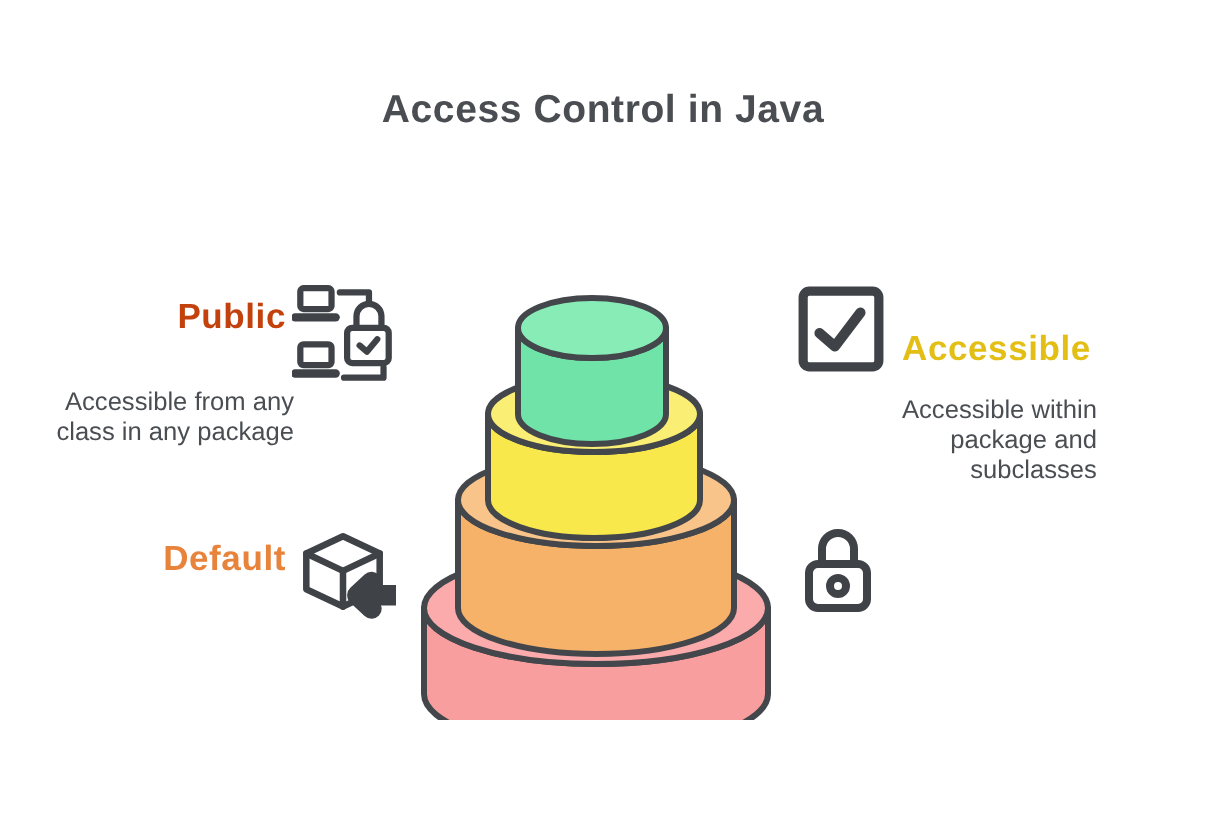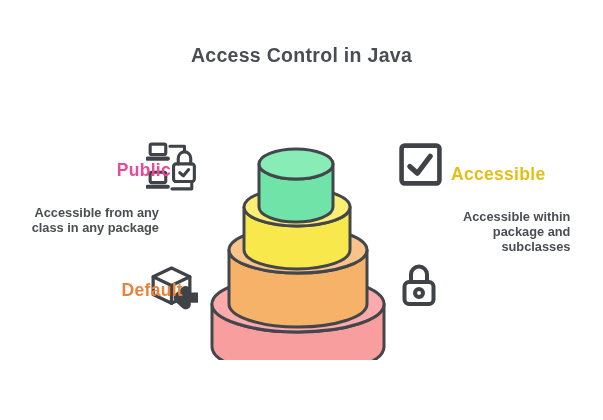--- a/index.html
+++ b/index.html
@@ -14,22 +14,22 @@
   .cake{position:absolute;left:203px;top:140px;width:190px;height:240px;}
   .cake path,.cake ellipse{stroke:#43464b;stroke-width:3;stroke-linejoin:round;}
   .icon{position:absolute;}
   .icon *{stroke:#3f4348;fill:none;stroke-linecap:round;stroke-linejoin:round;}
   .label{
     position:absolute;font-size:17.5px;font-weight:800;letter-spacing:.3px;margin:0;
   }
   .label.right-col{text-align:left;}
   .label.left-col{left:0;width:143px;text-align:right;}
   .desc{
-    position:absolute;font-size:12.8px;line-height:1.18;font-weight:700;color:#4a4e52;
-    white-space:pre-line;margin:12px;
+    position:absolute;font-size:12.8px;line-height:1.18;font-weight:400;color:#4a4e52;
+    white-space:pre-line;margin:0;
   }
   .desc.left-col{left:0;width:147px;text-align:right;}
   .desc.right-col{text-align:right;}
 </style>
 </head>
 <body>
 
 <div class="stage">
 
   <h1 class="title">Access Control in Java</h1>
@@ -57,21 +57,21 @@
       <path d="M1.5 17 H21" stroke-width="4"></path>
       <rect x="4" y="30" width="15" height="10" rx="1.5"></rect>
       <path d="M1.5 44 H21" stroke-width="4"></path>
       <path d="M23 5 H37 V10"></path>
       <path d="M44 41 V46 H25"></path>
       <path d="M31 22 V16.5 A6 6 0 0 1 43 16.5 V22"></path>
       <rect x="26.5" y="22" width="20" height="17" rx="2.5" fill="#ffffff"></rect>
       <path d="M32.5 30.5 L36 33.5 L41 27.5"></path>
     </g>
   </svg>
-  <p class="label left-col" style="top: 160px; color: #ec4899; margin-left: 28px;">Public</p>
+  <p class="label left-col" style="top: 148px; color: #c2410c;">Public</p>
   <p class="desc left-col" style="top:193px">Accessible from any
 class in any package</p>
 
   <svg class="icon" style="left:398px;top:142px" width="45" height="45" viewBox="0 0 44 44">
     <g>
       <rect x="3.5" y="3.5" width="37" height="37" rx="3" stroke-width="4.5"></rect>
       <path d="M11.5 24 L19 30.5 L31.5 14" stroke-width="5"></path>
     </g>
   </svg>
   <p class="label right-col" style="left: 451px; top: 164px; color: rgb(227, 191, 22);">Accessible</p>
@@ -83,21 +83,21 @@
     <g stroke-width="3.2">
       <path d="M26 5 L44 13.5 L26 22 L8 13.5 Z"></path>
       <path d="M8 13.5 V31 L26 39.5 V22"></path>
       <path d="M44 13.5 V31 L26 39.5"></path>
       <path d="M52 34 H34" stroke="#ffffff" stroke-width="10"></path>
       <path d="M40 27.5 L33 34 L40 40.5" stroke="#ffffff" stroke-width="10"></path>
       <path d="M52 34 H34"></path>
       <path d="M40 27.5 L33 34 L40 40.5"></path>
     </g>
   </svg>
-  <p class="label left-col" style="top: 280px; color: rgb(232, 131, 60); padding-left: 40px;">Default</p>
+  <p class="label left-col" style="top: 269px; color: rgb(232, 131, 60);">Default</p>
 
   <svg class="icon" style="left:401px;top:262px" width="36" height="46" viewBox="0 0 36 46">
     <g stroke-width="4">
       <path d="M10 20 V12.5 A8 8 0 0 1 26 12.5 V20"></path>
       <rect x="3.5" y="20" width="29" height="22" rx="4.5"></rect>
       <circle cx="18" cy="31" r="4" fill="#3f4348" stroke="none"></circle>
     </g>
   </svg>
 
 </div>

